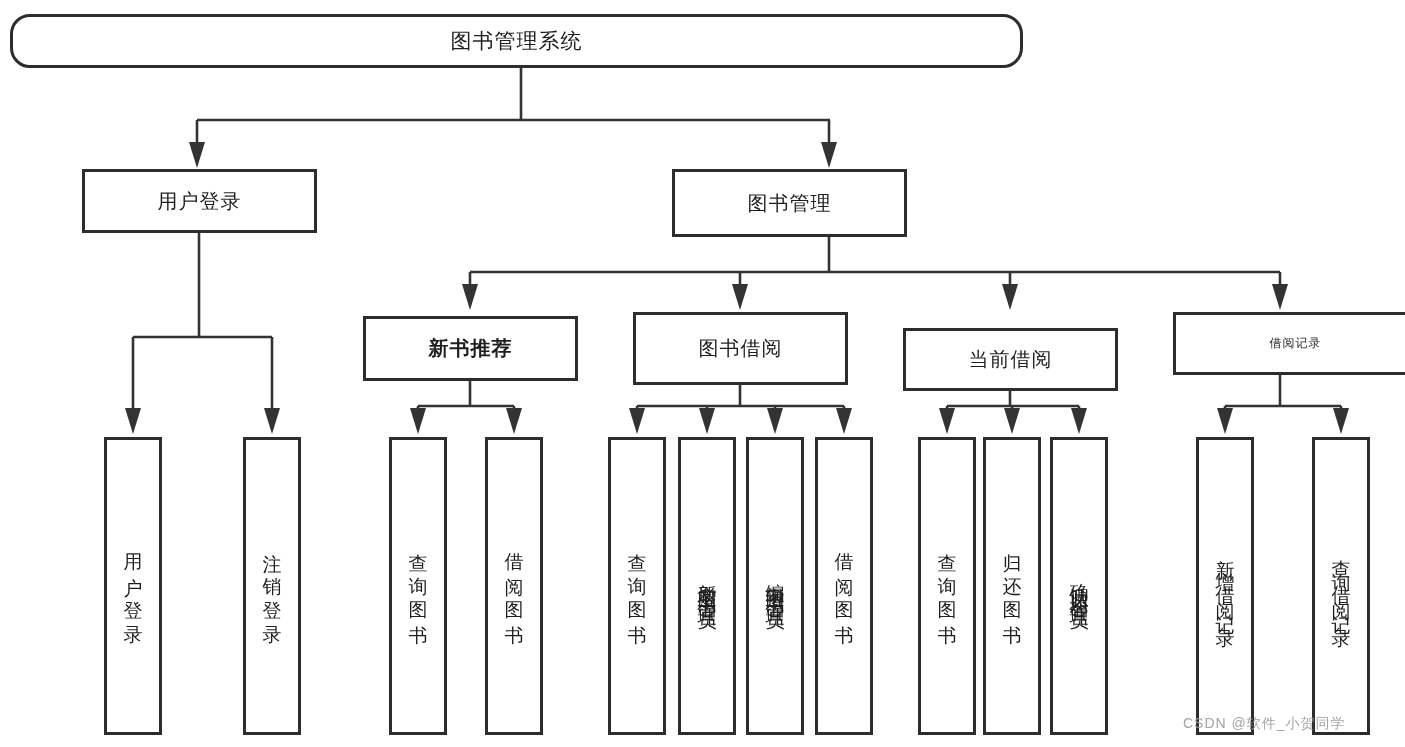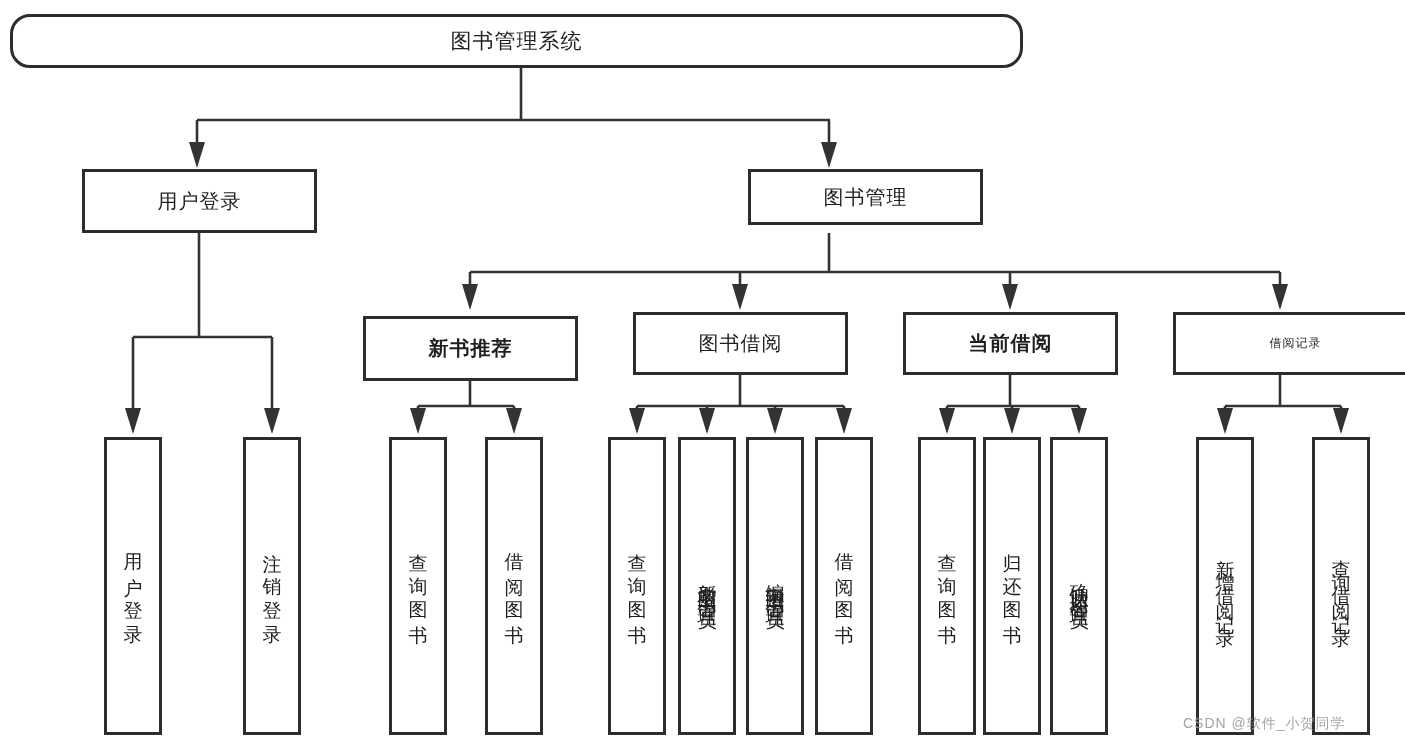--- a/index.html
+++ b/index.html
@@ -132,25 +132,25 @@
       <polygon points="1004,408 1020,408 1012,434"></polygon>
       <polygon points="1071,408 1087,408 1079,434"></polygon>
       <polygon points="1217,408 1233,408 1225,434"></polygon>
       <polygon points="1333,408 1349,408 1341,434"></polygon>
     </g>
   </svg>
 
   <div class="hbox" style="left:10px; top:14px; width:1013px; height:54px;border-radius:20px;">图书管理系统</div>
 
   <div class="hbox" style="left:82px; top:169px; width:235px; height:64px; font-size:20px;">用户登录</div>
-  <div class="hbox" style="left:748px; top:169px; width:235px; height:56px; font-size:20px;">图书管理</div>
+  <div class="hbox" style="left:672px; top:169px; width:235px; height:68px; font-size:20px;">图书管理</div>
 
   <div class="hbox" style="left:363px; top:316px; width:215px; height:65px; font-size:20px;font-weight:bold;">新书推荐</div>
-  <div class="hbox" style="left:633px; top:312px; width:215px; height:63px; font-size:20px;">图书借阅</div>
-  <div class="hbox" style="left:903px; top:312px; width:215px; height:63px; font-size:20px;font-weight:bold;">当前借阅</div>
+  <div class="hbox" style="left:633px; top:312px; width:215px; height:73px; font-size:20px;">图书借阅</div>
+  <div class="hbox" style="left:903px; top:328px; width:215px; height:63px; font-size:20px;">当前借阅</div>
   <div class="hbox" style="left:1173px; top:312px; width:245px; height:63px; font-size:12px;">借阅记录</div>
 
   <div class="vbox ls-lg" style="left:104px;">用户登录</div>
   <div class="vbox ls-lg" style="left:243px;">注销登录</div>
 
   <div class="vbox ls-lg" style="left:389px;">查询图书</div>
   <div class="vbox ls-lg" style="left:485px;">借阅图书</div>
 
   <div class="vbox ls-lg" style="left:608px;">查询图书</div>
   <div class="vbox ls-sm" style="left:678px;">新增图书（管理员）</div>

